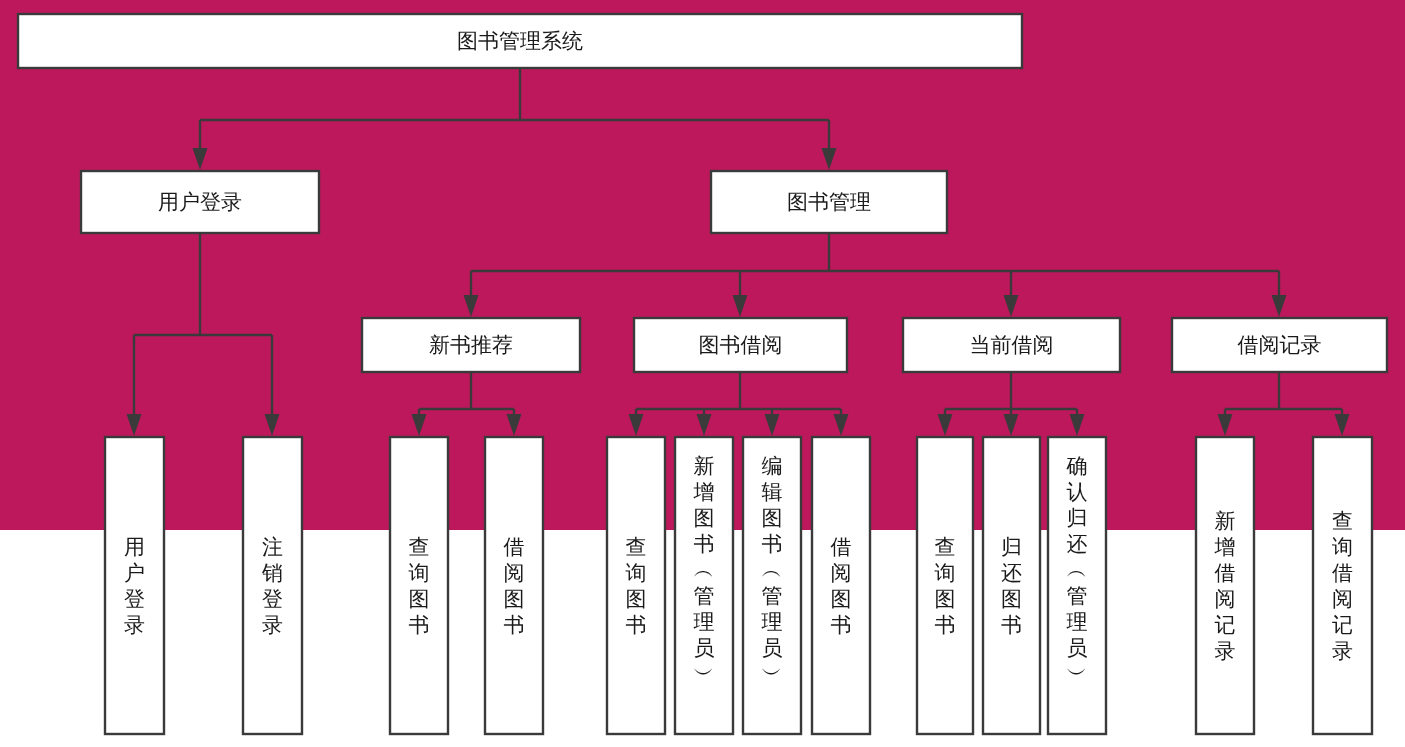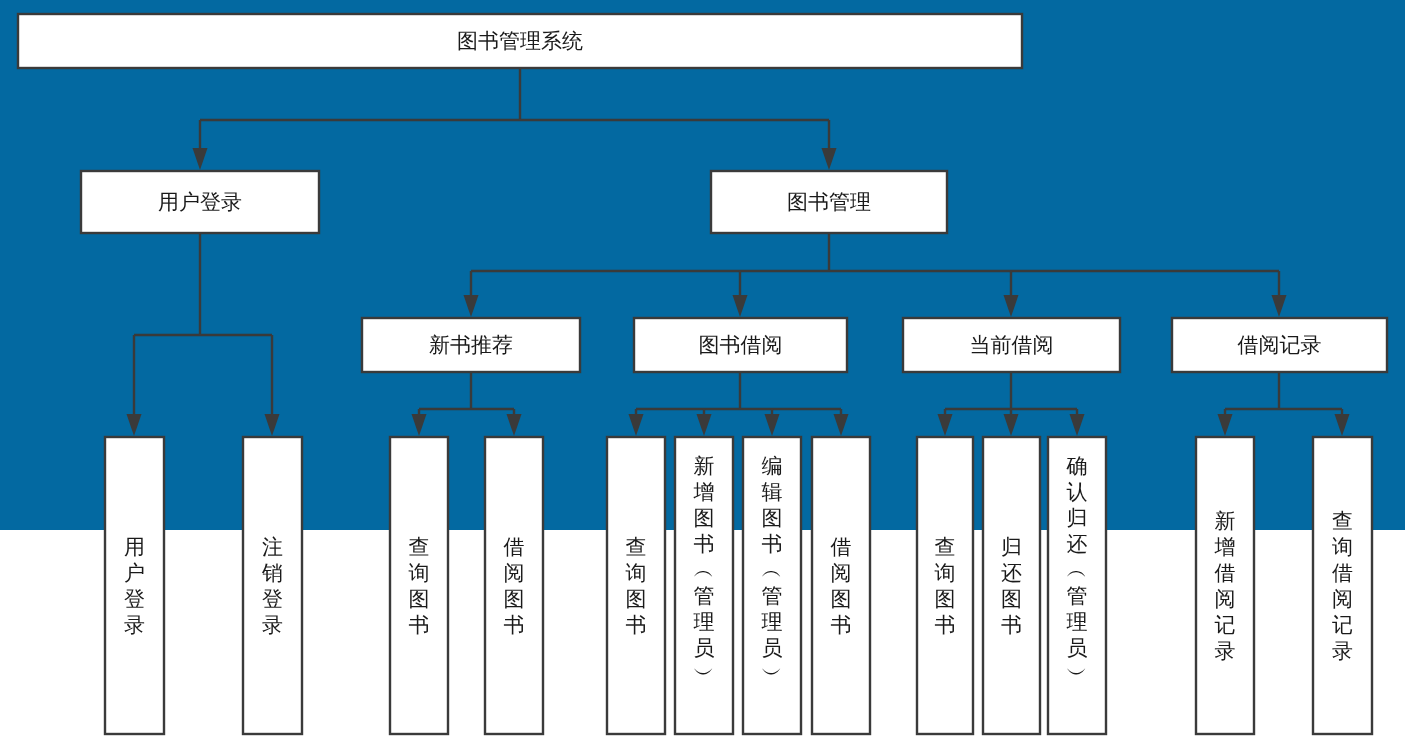--- a/index.html
+++ b/index.html
@@ -11,21 +11,21 @@
     width: 1405px;
     height: 747px;
     font-family: "DejaVu Sans", "Liberation Sans", sans-serif;
     overflow: hidden;
     position: relative;
   }
   #diagram-root {
     position: relative;
     width: 1405px;
     height: 530px;
-    background: #0369a1;
+    background: #be185d;
   }
   svg#diagram-svg {
     position: absolute;
     left: 0;
     top: 0;
     width: 1405px;
     height: 747px;
     display: block;
   }
   .node-box {

